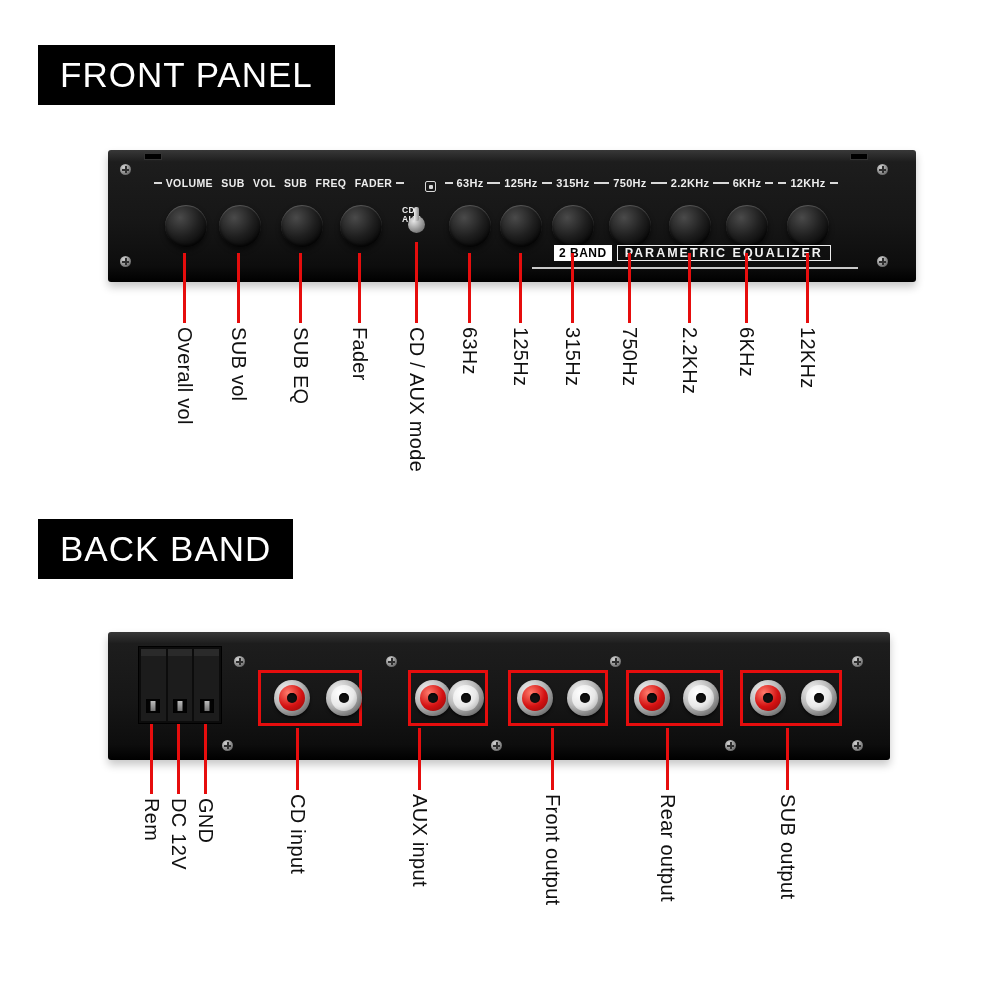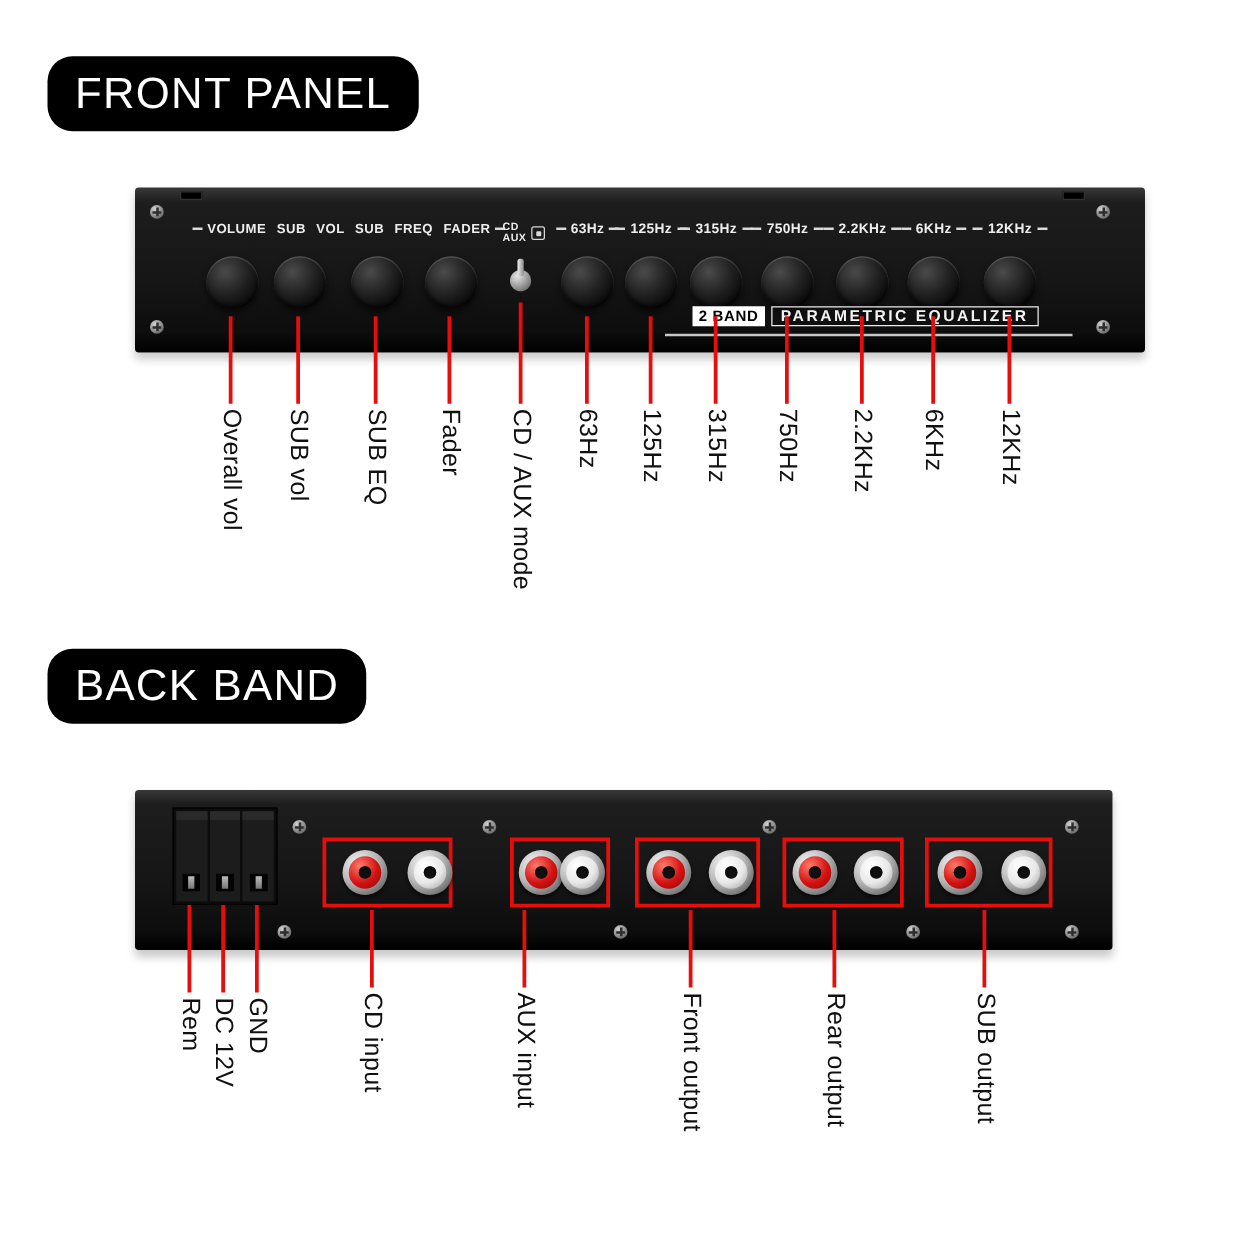--- a/index.html
+++ b/index.html
@@ -1,21 +1,21 @@
 <!DOCTYPE html>
 <html style="--callout-red: #e60d0d; --jack-red: #d41212; --jack-white: #e8e8e8;"><head>
 <meta charset="utf-8">
 <style>
   html,body{margin:0;padding:0;background:#fff;}
   .canvas{position:relative;width:1000px;height:1000px;background:#fff;overflow:hidden;
           font-family:"Liberation Sans",sans-serif;}
 
   
   .panel-title{position:absolute;background:#000;color:#fff;font-size:35px;font-weight:500;
-               letter-spacing:1px;padding:10px 22px;border-radius:20px;}
+               letter-spacing:1px;padding:10px 22px;}
 
   
   .device{position:absolute;border-radius:3px;
           background:linear-gradient(180deg,#383838 0%,#1d1d1d 9%,#161616 55%,#0d0d0d 88%,#000 100%);
           box-shadow:0 5px 8px rgba(0,0,0,.22);}
 
   
   .knob{position:absolute;width:42px;height:42px;border-radius:50%;
         background:radial-gradient(circle at 36% 30%,#4a4a4a,#1f1f1f 48%,#090909 78%);
         box-shadow:0 3px 5px rgba(0,0,0,.55), inset 0 1px 1px rgba(255,255,255,.22), inset 0 -2px 3px rgba(0,0,0,.65);}
@@ -93,21 +93,21 @@
     <div class="screw" style="left:12px;top:106px;"></div>
     <div class="screw" style="left:769px;top:106px;"></div>
 
     <div class="face-row controls" style="left:40px;top:27px;width:262px;">
       <i class="dash"></i>
       <span>VOLUME SUB VOL SUB FREQ FADER</span>
       <i class="dash"></i>
     </div>
 
     <div class="cdaux" style="left:294px;top:27px;">
-      <span style="display:block;">CD</span>
+      <span style="display:block;margin-top:29px;">CD</span>
       <span style="display:block;">AUX</span>
     </div>
     <div class="cdaux-icon" style="left:317px;top:31px;"></div>
 
     <div class="face-row freq" style="left:322px;top:27px;width:80px;">
       <i class="dash"></i>
         <span>63Hz</span>
         <i class="dash"></i>
     </div>
     <div class="face-row freq" style="left:373px;top:27px;width:80px;">

